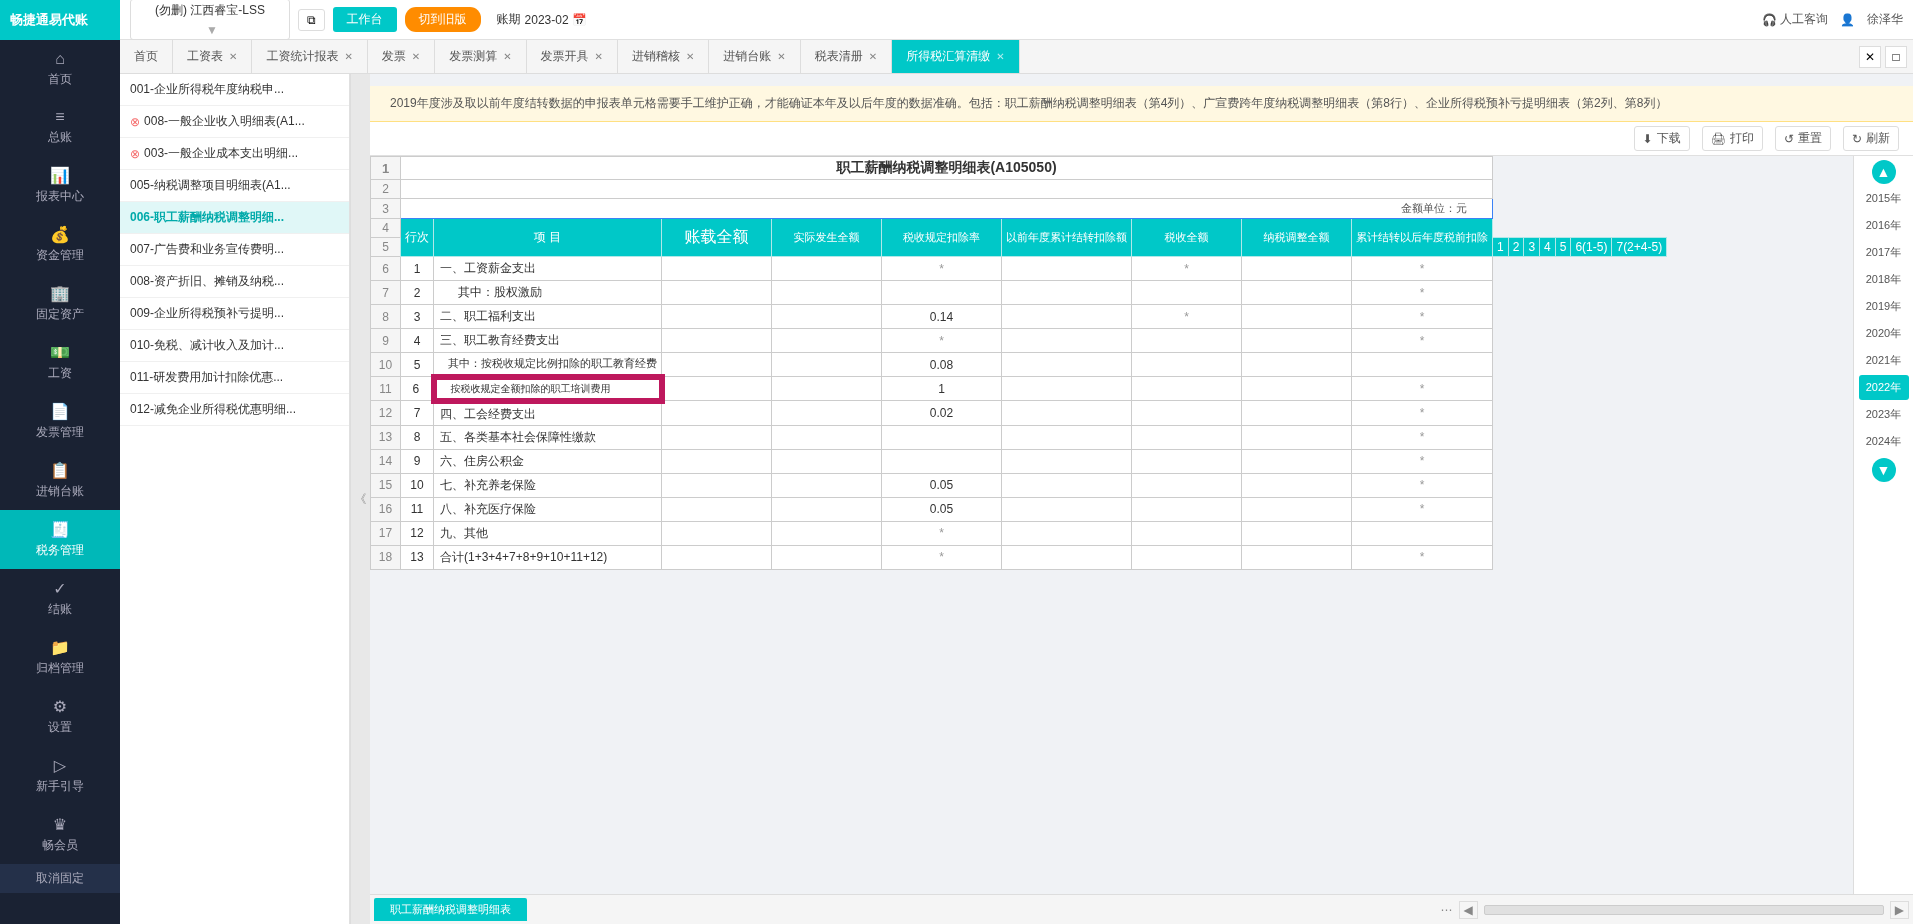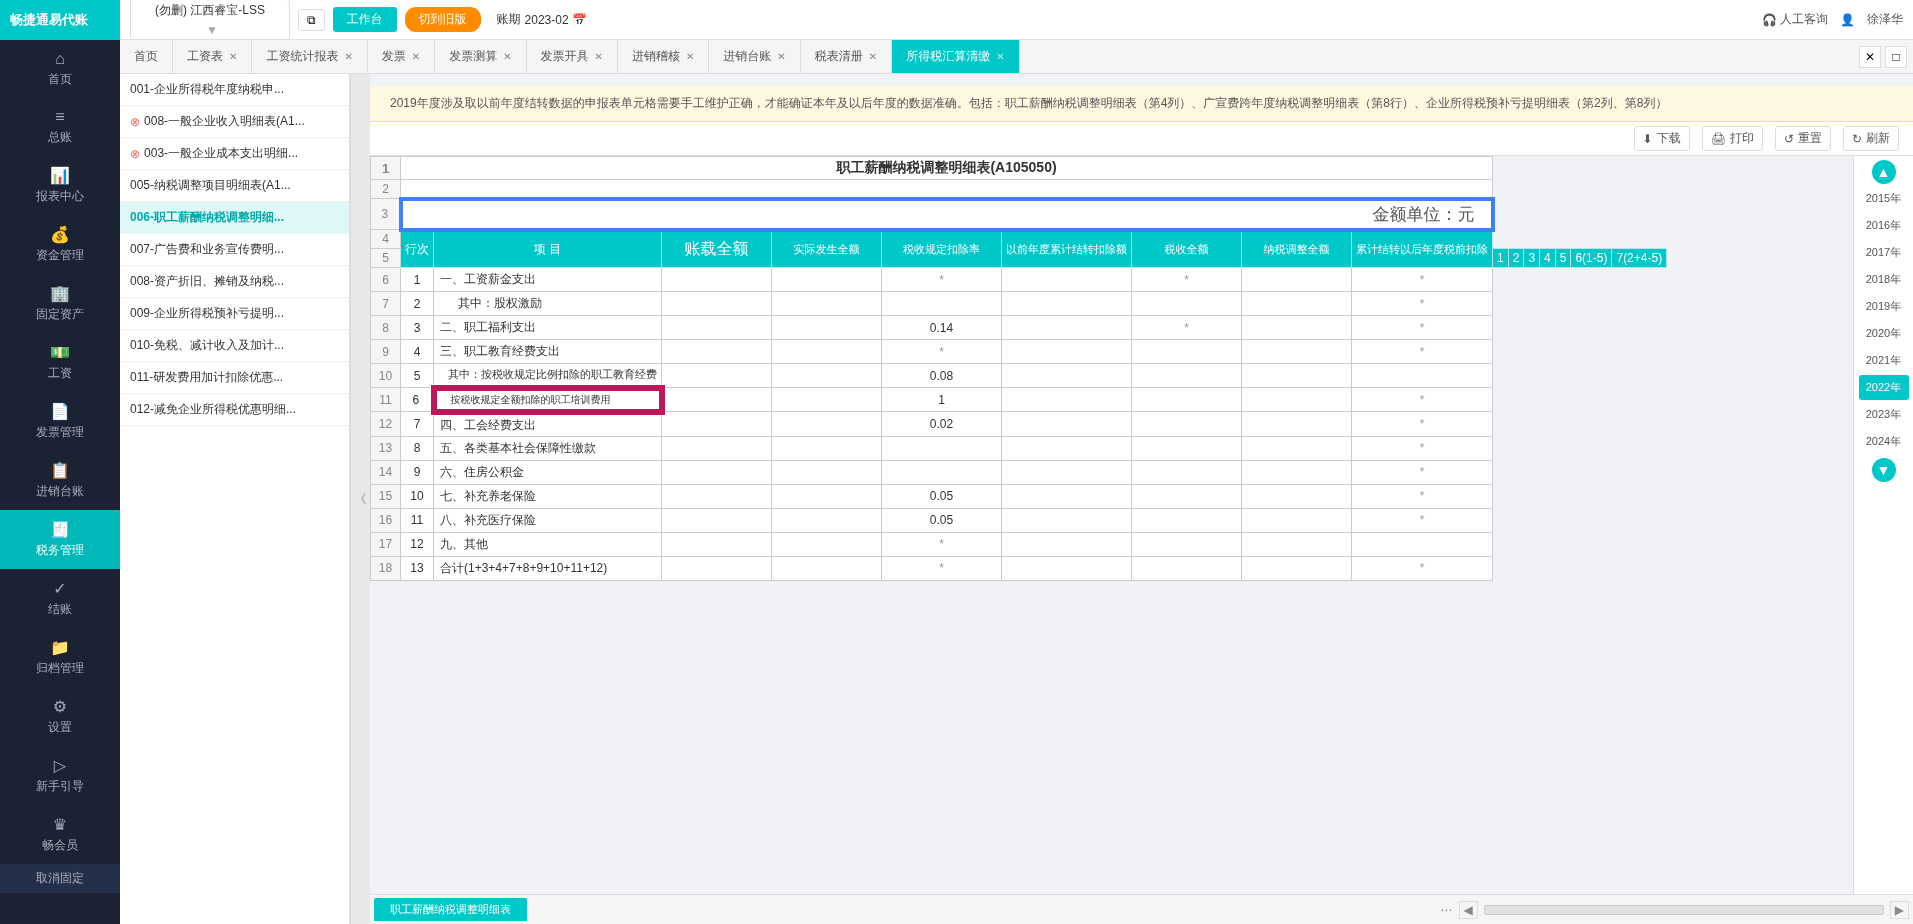--- a/index.html
+++ b/index.html
@@ -302,21 +302,21 @@
               <td colspan="9" style="text-align:center; font-weight:bold; font-size:14px; background:#fff; border:1px solid #ccc;">职工薪酬纳税调整明细表(A105050)</td>
             </tr>
 
             <tr>
               <td style="background:#f5f5f5; color:#888; text-align:center; border:1px solid #ccc;">2</td>
               <td colspan="9" style="background:#fff; border:1px solid #ccc;"></td>
             </tr>
 
             <tr>
               <td style="background:#f5f5f5; color:#888; text-align:center; border:1px solid #ccc;">3</td>
-              <td colspan="9" style="text-align:right; font-size:17px; color:#555; background:#fff; border:4px solid #3b82f6; padding-right:16px;">金额单位：元</td>
+              <td colspan="9" style="text-align:right; font-size:11px; color:#555; background:#fff; border:1px solid #3b82f6; padding-right:25px;">金额单位：元</td>
             </tr>
 
             <tr>
               <td style="background:#f5f5f5; color:#888; text-align:center; border:1px solid #ccc;">4</td>
               <th rowspan="2" style="background:#00c8c8; color:#fff; border:1px solid #b0e8e8; text-align:center; vertical-align:middle;">行次</th>
               <th rowspan="2" style="background:#00c8c8; color:#fff; border:1px solid #b0e8e8; text-align:center; vertical-align:middle;">项 目</th>
               <th rowspan="2" style="background:#00c8c8; color:#fff; border:1px solid #b0e8e8; text-align:center; vertical-align:middle; font-size:16px;">账载全额</th>
               <th rowspan="2" style="background:#00c8c8; color:#fff; border:1px solid #b0e8e8; text-align:center; vertical-align:middle; font-size:11px;">实际发生全额</th>
               <th rowspan="2" style="background:#00c8c8; color:#fff; border:1px solid #b0e8e8; text-align:center; vertical-align:middle; font-size:11px;">税收规定扣除率</th>
               <th rowspan="2" style="background:#00c8c8; color:#fff; border:1px solid #b0e8e8; text-align:center; vertical-align:middle; font-size:11px;">以前年度累计结转扣除额</th>

